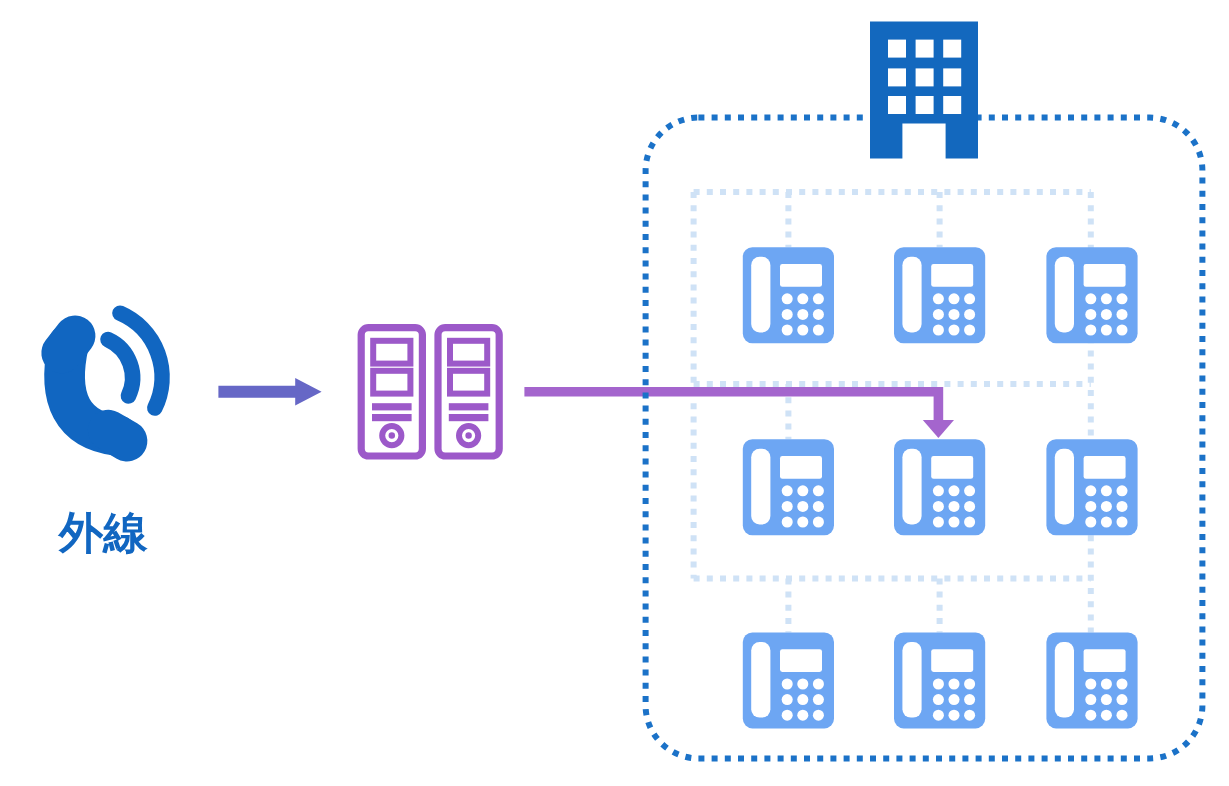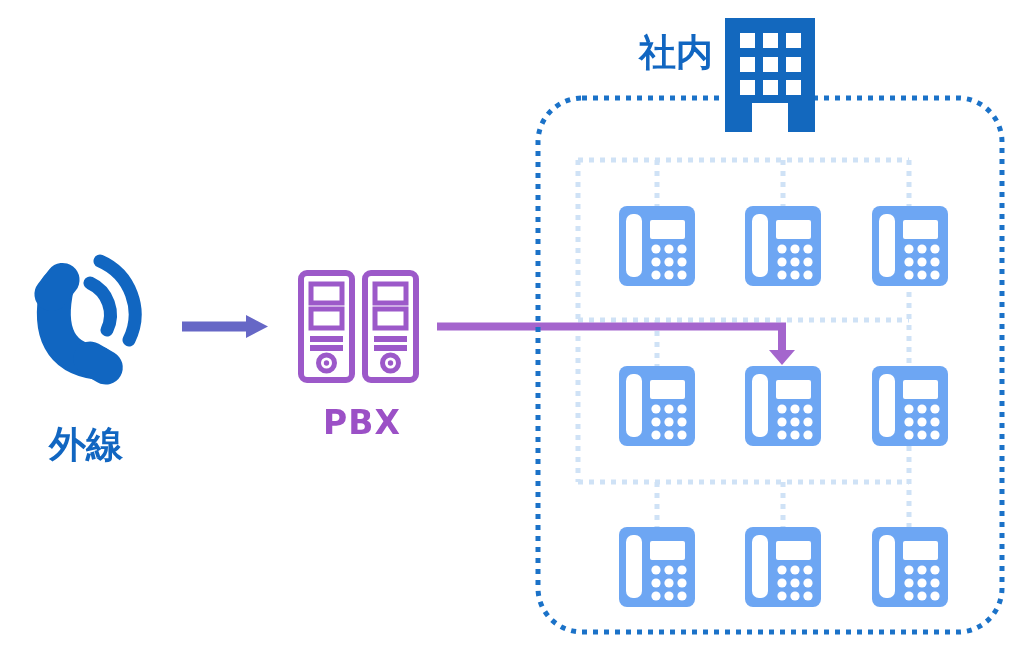--- a/index.html
+++ b/index.html
@@ -109,16 +109,14 @@
 
     <g>
       <use href="#pbx-tower" x="298" y="270"></use>
       <use href="#pbx-tower" x="362" y="270"></use>
     </g>
 
     <polygon points="182,321.5 246,321.5 246,315 268,326.5 246,338 246,331.5 182,331.5" fill="#6667c6"></polygon>
   </svg>
 
   <div class="label label-gaisen">外線</div>
-  <div class="label label-pbx">PBX</div>
-  <div class="label label-shanai">社内</div>
 
 </div>
 
 </body></html>

